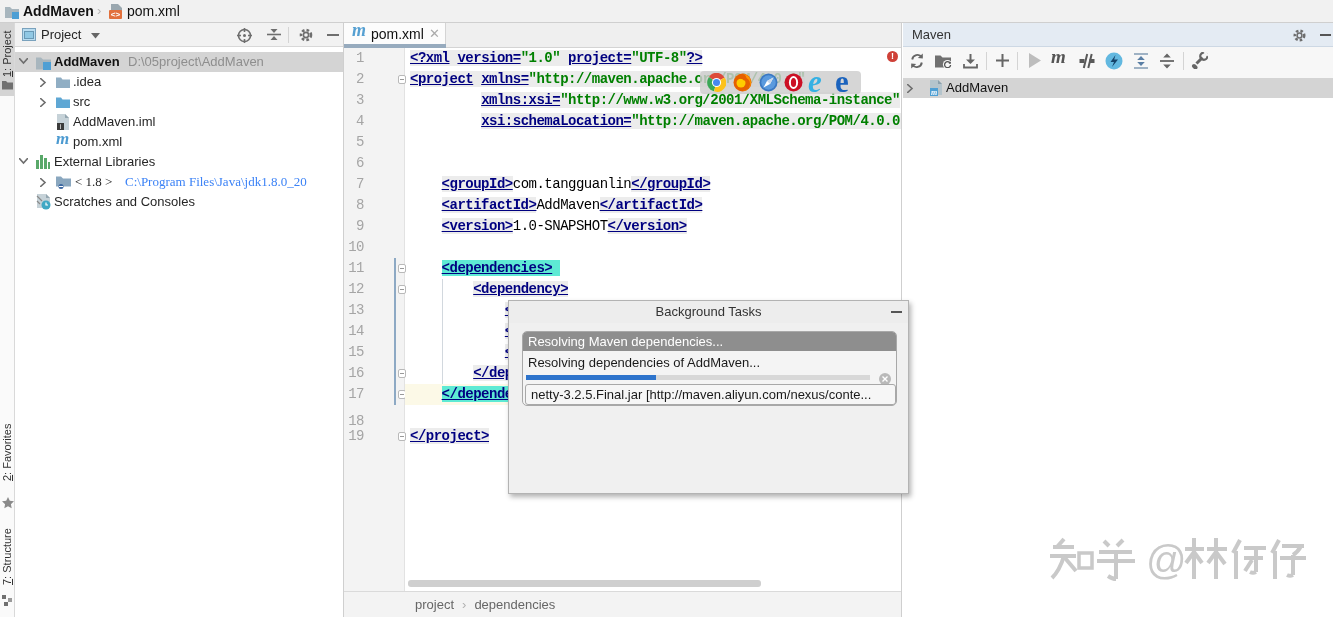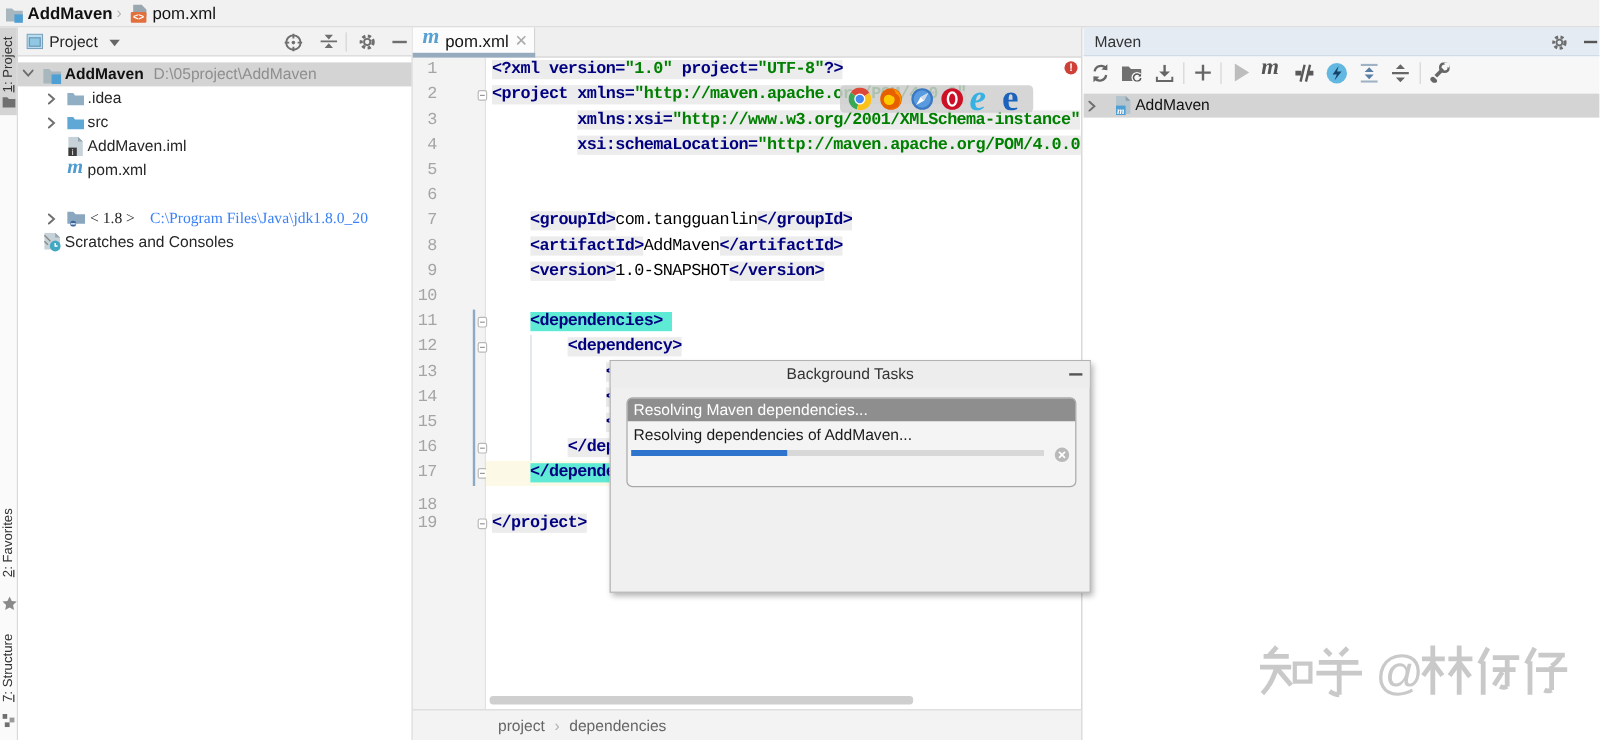--- a/index.html
+++ b/index.html
@@ -18,21 +18,21 @@
 .trow { position:absolute; left:0; width:328px; height:20px; line-height:20px; white-space:nowrap; }
 
 #editor { left:344px; top:23px; width:558px; height:594px; background:#fff; border-right:1px solid #cfcfcf; }
 #tabbar { position:absolute; left:0; top:0; width:557px; height:25px; background:#efefef; border-bottom:1px solid #d4d4d4; }
 #tab { position:absolute; left:0; top:0; width:102px; height:25px; background:#fcfcfc; border-right:1px solid #d4d4d4; }
 #tabunder { position:absolute; left:0; top:21px; width:102px; height:4px; background:#97abbe; }
 #gutter { position:absolute; left:0; top:25px; width:61px; height:543px; background:#f3f3f3; border-right:1px solid #e2e2e2; }
 .lnum { position:absolute; left:0; width:20px; height:21px; line-height:21px; text-align:right; font-family:"Liberation Mono",monospace; font-size:14px; letter-spacing:-0.5px; color:#a5a5a5; }
 #code { position:absolute; left:61px; top:25px; width:496px; height:543px; overflow:hidden; }
 .cl { position:absolute; left:5px; height:21px; line-height:21px; white-space:pre; font-family:"Liberation Mono",monospace; font-size:14px; letter-spacing:-0.5px; color:#000; }
-.t { color:#000080; font-weight:bold; }
+.t { color:#000080; font-weight:bold;text-decoration:underline; }
 .v { color:#008000; font-weight:bold; }
 .hl { background:#ececec; }
 .sel { background:#5eead4; }
 #curline { position:absolute; left:0px; top:336px; width:496px; height:21px; background:#fcf9e7; }
 #changebar { position:absolute; left:49.5px; top:210px; width:2px; height:147px; background:#8da9c4; }
 .fold { position:absolute; left:54px; width:8px; height:9px; border:1px solid #b9b9b9; background:#fff; border-radius:2px; }
 .fold:after { content:""; position:absolute; left:1px; top:3px; width:4px; height:1px; background:#999; }
 #hscroll { position:absolute; left:64px; top:557px; width:353px; height:7px; background:#cfcfcf; border-radius:3px; }
 #crumbs { position:absolute; left:0; top:568px; width:557px; height:26px; background:#f3f3f3; border-top:1px solid #dadada; line-height:25px; color:#666; }
 
@@ -149,20 +149,32 @@
         <path d="M1,0 h8 l4,4 v12 h-12 z" fill="#c6d2d8"></path>
         <path d="M9,0 l4,4 h-4 z" fill="#94a6b0"></path>
         <rect x="1" y="9" width="7" height="7" fill="#3b3b3b"></rect>
         <text x="4.5" y="15" font-size="7" fill="#fff" text-anchor="middle" font-family="Liberation Sans">i</text>
       </svg>
     <span style="position:absolute;left:58px;color:#262626;">AddMaven.iml</span>
   </div>
   <div class="trow" style="top:109px;">
     <span style="position:absolute;left:41px;top:-3px;font-family:'Liberation Serif',serif;font-style:italic;font-weight:bold;font-size:17px;color:#4d9bd1;">m</span>
     <span style="position:absolute;left:58px;color:#262626;">pom.xml</span>
+  </div>
+  <div class="trow" style="top:129px;">
+    <svg style="position:absolute;left:4px;top:6px" width="9" height="7">
+        <path d="M0,0 l4.5,5 4.5,-5" fill="none" stroke="#6e6e6e" stroke-width="1.6"></path>
+      </svg>
+    <svg style="position:absolute;left:21px;top:3px" width="14" height="14">
+        <rect x="0" y="5" width="3" height="9" fill="#59a869"></rect>
+        <rect x="4" y="0" width="3" height="14" fill="#59a869"></rect>
+        <rect x="8" y="3" width="3" height="11" fill="#59a869"></rect>
+        <rect x="12" y="7" width="2" height="7" fill="#59a869"></rect>
+      </svg>
+    <span style="position:absolute;left:39px;color:#262626;">External Libraries</span>
   </div>
   <div class="trow" style="top:149px;font-family:Liberation Serif, serif;">
     <svg style="position:absolute;left:25px;top:6px" width="7" height="9">
         <path d="M0,0 l5,4.5 -5,4.5" fill="none" stroke="#6e6e6e" stroke-width="1.6"></path>
       </svg>
     <svg style="position:absolute;left:41px;top:3px" width="15" height="14">
         <path d="M0,1.5 h5 l2,2 h8 v8 h-15 z" fill="#8aa7bf"></path>
         <circle cx="5" cy="11.5" r="2.5" fill="#3a66a0"></circle>
         <path d="M3,11.5 h4" stroke="#fff" stroke-width="1"></path>
       </svg>
@@ -346,20 +358,21 @@
   <div style="position:absolute;left:382px;top:10px;width:11px;height:2px;background:#555;"></div>
   <div id="taskpanel">
     <div id="taskhead">Resolving Maven dependencies...</div>
     <div id="taskstatus">Resolving dependencies of AddMaven...</div>
     <div id="pbar">
         <div id="pfill"></div>
       </div>
     <div id="xbtn"><svg width="12" height="12">
           <path d="M3.5,3.5 l5,5 M8.5,3.5 l-5,5" stroke="#fff" stroke-width="1.4"></path>
         </svg></div>
+    <div id="nettybox">netty-3.2.5.Final.jar [http://maven.aliyun.com/nexus/conte...</div>
   </div>
 </div>
 <div class="abs" id="wm">
 <svg width="270" height="50" fill="none" stroke="#c9c9c9" stroke-width="4">
   <path d="M16,3 L9,11"></path>
   <path d="M5,11 H26"></path>
   <path d="M2,20 H28"></path>
   <path d="M16,20 C13,30 9,37 4,42"></path>
   <path d="M17,22 L28,35"></path>
   <rect x="31" y="17" width="13" height="15" stroke-width="3.5"></rect>

